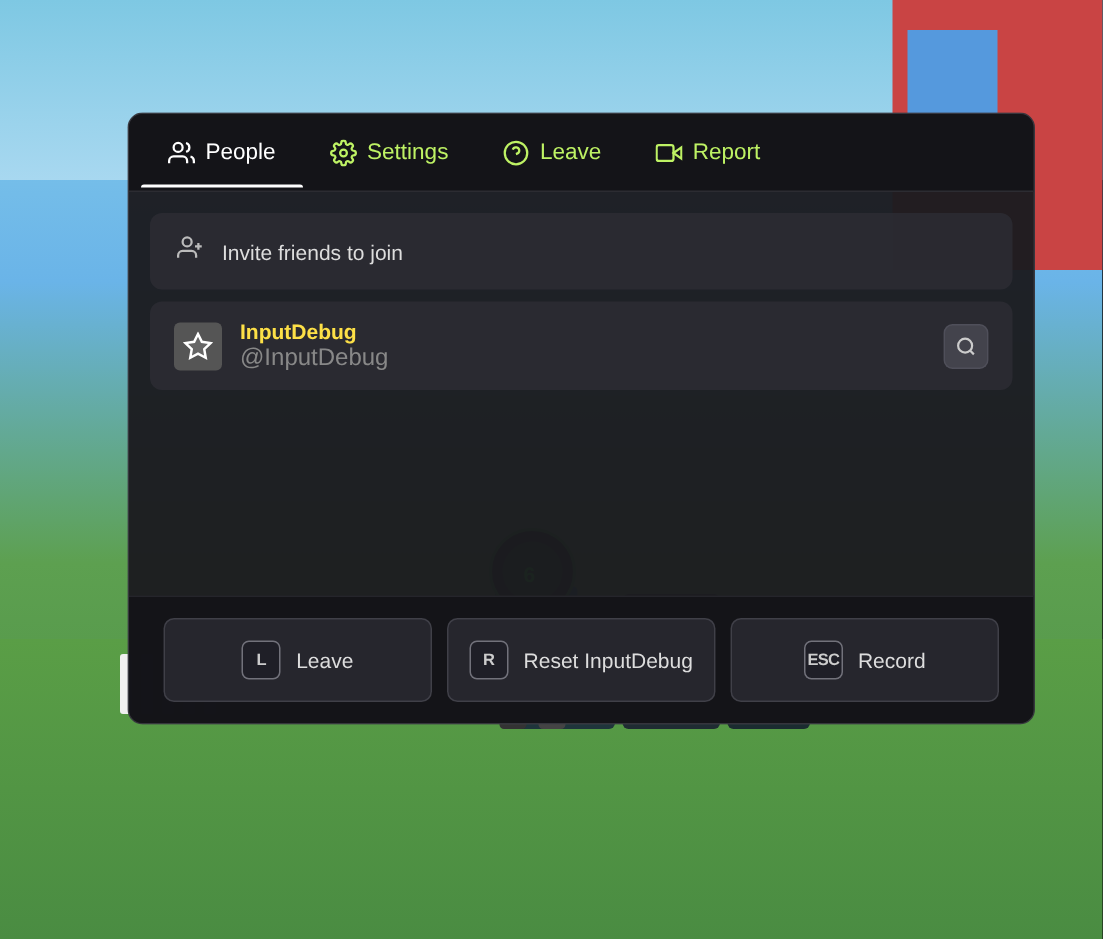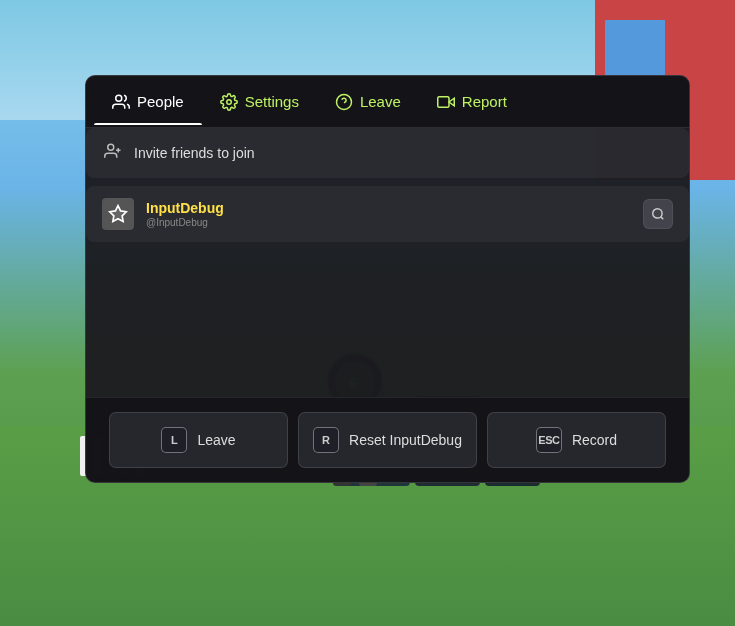--- a/index.html
+++ b/index.html
@@ -142,21 +142,21 @@
       height: 18px;
       display: inline-flex;
       align-items: center;
       justify-content: center;
       font-size: 16px;
     }
 
     
     .content-area {
       flex: 1;
-      padding: 0;
+      padding: 14px;
       display: flex;
       flex-direction: column;
       gap: 8px;
       overflow: hidden;
     }
 
     
     .invite-row {
       display: flex;
       align-items: center;
@@ -206,21 +206,21 @@
       flex-direction: column;
       gap: 1px;
     }
     .player-name {
       color: #fde047;
       font-size: 14px;
       font-weight: 600;
     }
     .player-handle {
       color: #888;
-      font-size: 10px;
+      font-size: 16px;
     }
 
     .search-btn {
       width: 30px;
       height: 30px;
       background: rgba(70,70,80,0.9);
       border-radius: 6px;
       display: flex;
       align-items: center;
       justify-content: center;

